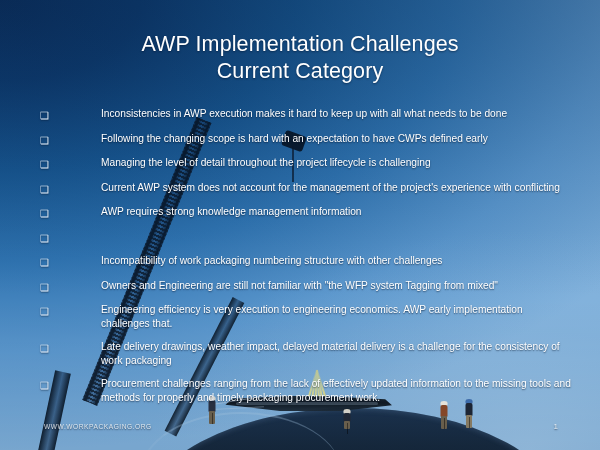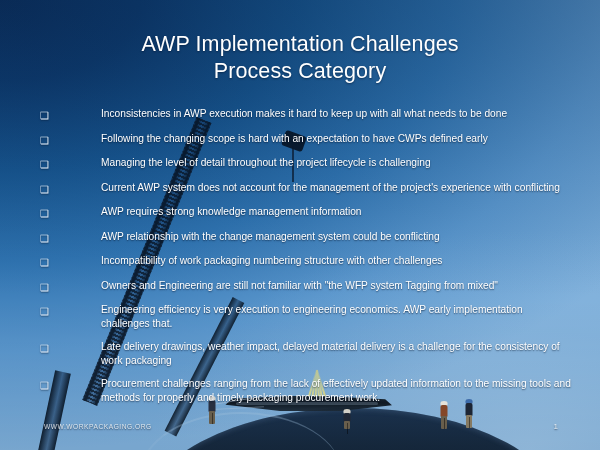--- a/index.html
+++ b/index.html
@@ -442,21 +442,21 @@
     <div class="torso" style="background:#1e2736;height:13px;"></div>
     <div class="legs" style="top:16px;height:13px;background:#8d8067;"></div>
   </div>
 
   <div class="bg-layer photo-grade"></div>
 
   <div class="content">
 
     <div class="title">
       <span class="line">AWP Implementation Challenges</span>
-      <span class="line">Process Category</span>
+      <span class="line">Current Category</span>
     </div>
 
     <div class="bullets">
       <div class="bullet">
         <span class="bullet-marker">❑</span>
         <span class="bullet-text">Inconsistencies in AWP execution makes it hard to keep up with all what needs to be done</span>
       </div>
       <div class="bullet">
         <span class="bullet-marker">❑</span>
         <span class="bullet-text">Following the changing scope is hard with an expectation to have CWPs defined early</span>
@@ -468,21 +468,20 @@
       <div class="bullet">
         <span class="bullet-marker">❑</span>
         <span class="bullet-text">Current AWP system does not account for the management of the project's experience with conflicting</span>
       </div>
       <div class="bullet">
         <span class="bullet-marker">❑</span>
         <span class="bullet-text">AWP requires strong knowledge management information</span>
       </div>
       <div class="bullet">
         <span class="bullet-marker">❑</span>
-        <span class="bullet-text">AWP relationship with the change management system could be conflicting</span>
       </div>
       <div class="bullet">
         <span class="bullet-marker">❑</span>
         <span class="bullet-text">Incompatibility of work packaging numbering structure with other challenges</span>
       </div>
       <div class="bullet">
         <span class="bullet-marker">❑</span>
         <span class="bullet-text">Owners and Engineering are still not familiar with "the WFP system Tagging from mixed"</span>
       </div>
       <div class="bullet">

